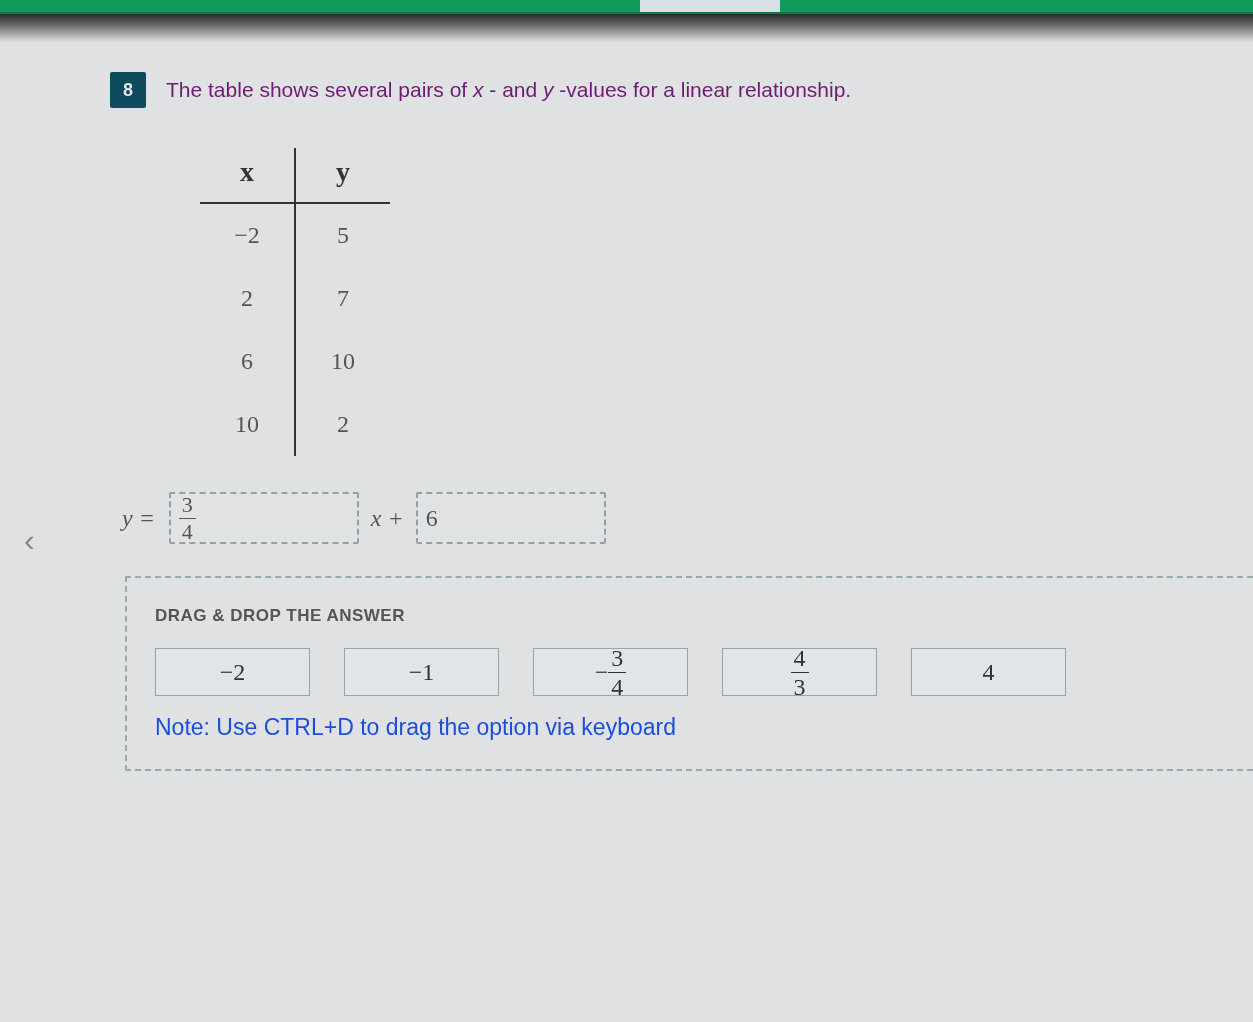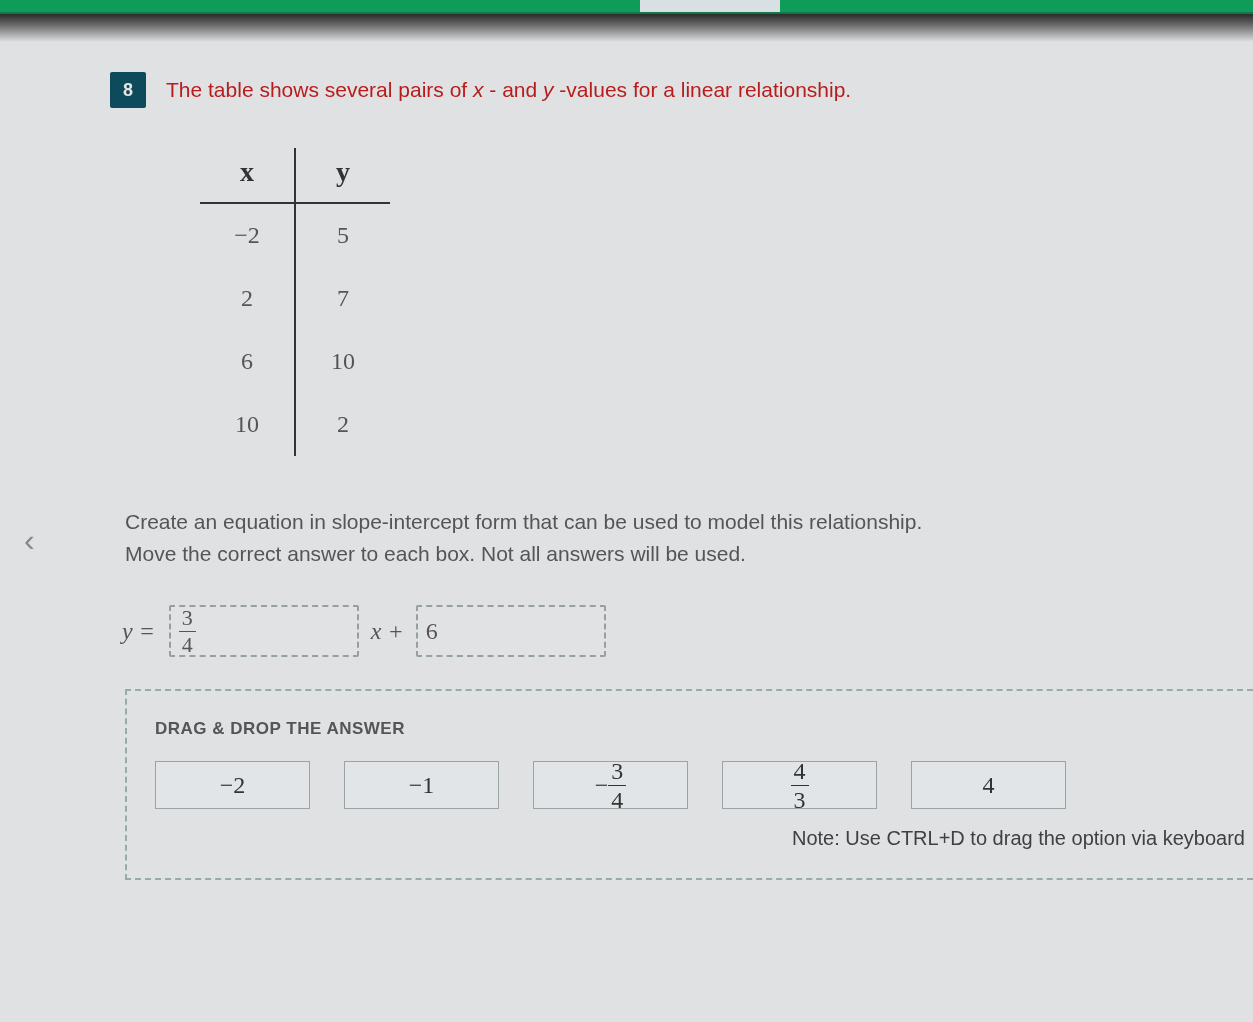--- a/index.html
+++ b/index.html
@@ -50,21 +50,21 @@
   color: #e6e6e6;
   display: flex;
   align-items: center;
   justify-content: center;
   font-weight: bold;
   font-size: 18px;
   border-radius: 2px;
 }
 .q-text {
   font-size: 21px;
-  color: #b91c1c;
+  color: #701a75;
   font-weight: 500;
 }
 .q-text .ital { font-style: italic; }
 .table-wrap {
   margin-top: 40px;
   margin-left: 130px;
   width: 260px;
 }
 .xy-table {
   border-collapse: collapse;
@@ -137,21 +137,21 @@
 }
 .frac .num { border-bottom: 1.5px solid #555; padding: 0 3px 2px 3px; }
 .frac .den { padding: 2px 3px 0 3px; }
 .answer-area {
   margin-top: 32px;
   margin-left: 55px;
   margin-right: 0;
   border-top: 2px dashed #9aa;
   border-left: 2px dashed #9aa;
   border-bottom: 2px dashed #9aa;
-  padding: 28px 8px 28px 28px;
+  padding: 28px 16px 28px 28px;
 }
 .answer-title {
   font-size: 17px;
   font-weight: bold;
   color: #555;
   letter-spacing: 0.5px;
   margin-bottom: 22px;
 }
 .options-row {
   display: flex;
@@ -166,23 +166,22 @@
   display: flex;
   align-items: center;
   justify-content: center;
   font-family: Georgia, serif;
   font-size: 24px;
   color: #333;
   cursor: grab;
 }
 .option-tile .frac .num { border-bottom-color: #333; }
 .note-text {
-  font-size: 20px;
-  color: #404040;
-  text-align: right;
+  font-size: 23px;
+  color: #1d4ed8;
 }
 </style>
 </head>
 <body>
 
 <div class="top-strip"></div>
 <div class="shadow-strip"></div>
 
 <div class="page">
 
@@ -217,24 +216,20 @@
           <td>10</td>
         </tr>
         <tr>
           <td>10</td>
           <td>2</td>
         </tr>
       </tbody>
     </table>
   </div>
 
-  <div class="instruction">
-    <div>Create an equation in slope-intercept form that can be used to model this relationship.</div>
-    <div>Move the correct answer to each box. Not all answers will be used.</div>
-  </div>
 
   <div class="equation-row">
     <span style="font-style:italic;margin-right:6px;">y =</span>
     <span class="dropzone">
       <span class="placed-frac frac">
         <span class="num">3</span>
         <span class="den">4</span>
       </span>
     </span>
     <span style="font-style:italic;margin:0 4px;">x +</span>

